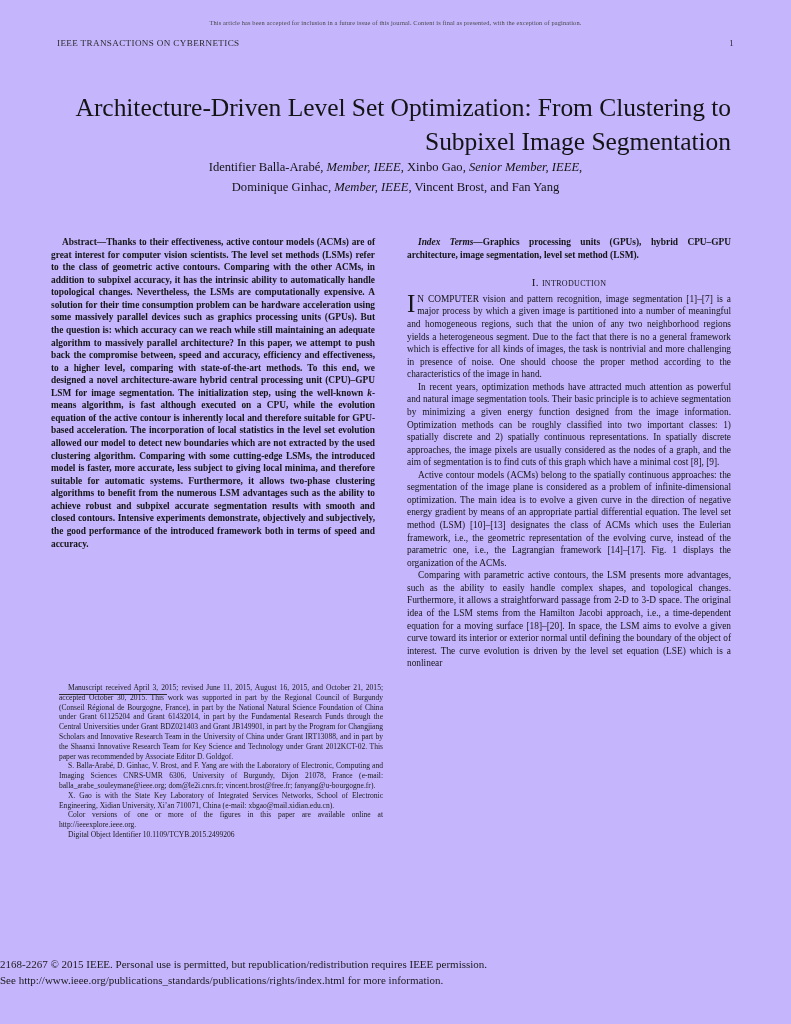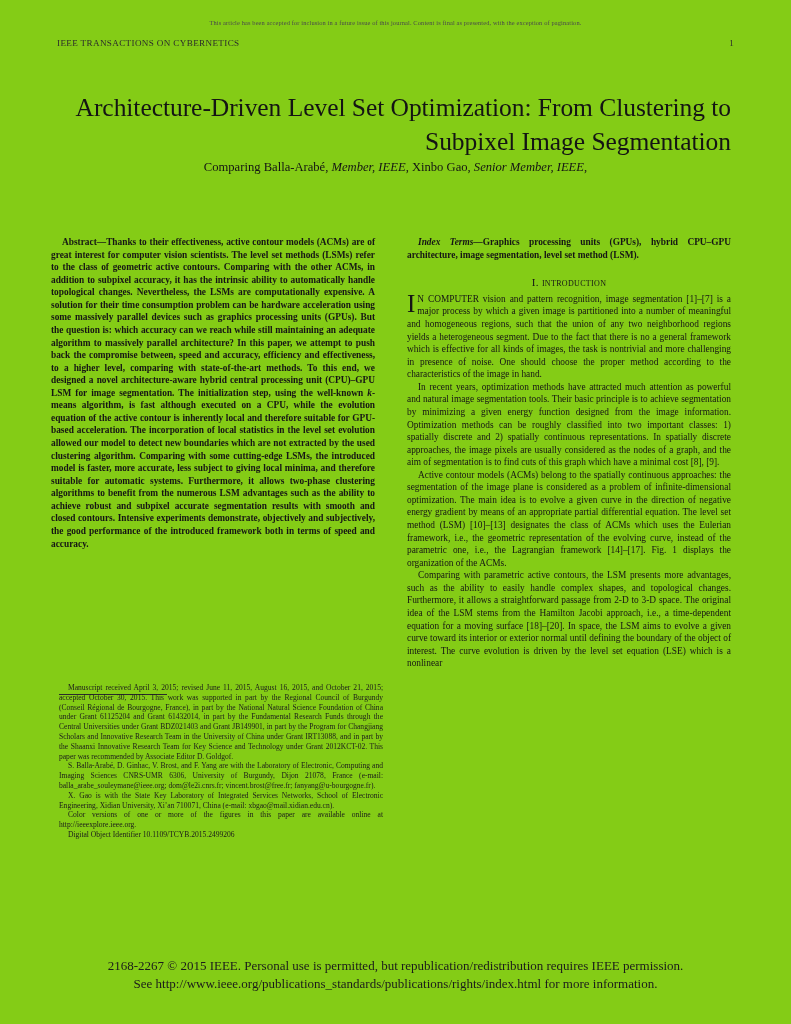--- a/index.html
+++ b/index.html
@@ -9,21 +9,21 @@
   }
   body {
     font-family: "Liberation Serif", "DejaVu Serif", serif;
     color: #1a1a1a;
   }
   .page {
     position: relative;
     width: 791px;
     height: 1024px;
     margin: 0 auto;
-    background: #84cc16;
+    background: #c4b5fd;
     overflow: hidden;
     box-sizing: border-box;
   }
 
   
   .preprint-banner {
     position: absolute;
     top: 19px;
     left: 0;
     width: 791px;
@@ -148,42 +148,42 @@
     color: #1b1b1b;
   }
   .footnotes p { margin: 0; text-indent: 9px; }
 
   
   .copyright {
     position: absolute;
     top: 957px;
     left: 0;
     width: 791px;
-    text-align: center;
-    font-size: 13px;
+    font-size: 11px;
     line-height: 1.42;
     color: #1b1b1b;
   }
 </style>
 </head>
 <body>
 
 <div class="page">
 
   <div class="preprint-banner">This article has been accepted for inclusion in a future issue of this journal. Content is final as presented, with the exception of pagination.</div>
 
   <div class="running-head">
     <span class="journal">IEEE TRANSACTIONS ON CYBERNETICS</span>
     <span class="pageno">1</span>
   </div>
 
   <h1 class="title">Architecture-Driven Level Set Optimization: From Clustering to Subpixel Image Segmentation</h1>
 
   <div class="authors">
-    <span><span>Comparing Balla-Arabé, </span><em>Member, IEEE</em><span>, Xinbo Gao, </span><em>Senior Member, IEEE</em><span>,</span></span><br>
+    <span><span>Identifier Balla-Arabé, </span><em>Member, IEEE</em><span>, Xinbo Gao, </span><em>Senior Member, IEEE</em><span>,</span></span><br>
+    <span><span>Dominique Ginhac, </span><em>Member, IEEE</em><span>, Vincent Brost, and Fan Yang</span></span>
   </div>
 
   <div class="col col-left">
     <p class="abstract-body indent"><span class="lead-it">Abstract</span><span class="abstract-lead">—</span><span>Thanks to their effectiveness, active contour models (ACMs) are of great interest for computer vision scientists. The level set methods (LSMs) refer to the class of geometric active contours. Comparing with the other ACMs, in addition to subpixel accuracy, it has the intrinsic ability to automatically handle topological changes. Nevertheless, the LSMs are computationally expensive. A solution for their time consumption problem can be hardware acceleration using some massively parallel devices such as graphics processing units (GPUs). But the question is: which accuracy can we reach while still maintaining an adequate algorithm to massively parallel architecture? In this paper, we attempt to push back the compromise between, speed and accuracy, efficiency and effectiveness, to a higher level, comparing with state-of-the-art methods. To this end, we designed a novel architecture-aware hybrid central processing unit (CPU)–GPU LSM for image segmentation. The initialization step, using the well-known </span><span class="it">k</span><span>-means algorithm, is fast although executed on a CPU, while the evolution equation of the active contour is inherently local and therefore suitable for GPU-based acceleration. The incorporation of local statistics in the level set evolution allowed our model to detect new boundaries which are not extracted by the used clustering algorithm. Comparing with some cutting-edge LSMs, the introduced model is faster, more accurate, less subject to giving local minima, and therefore suitable for automatic systems. Furthermore, it allows two-phase clustering algorithms to benefit from the numerous LSM advantages such as the ability to achieve robust and subpixel accurate segmentation results with smooth and closed contours. Intensive experiments demonstrate, objectively and subjectively, the good performance of the introduced framework both in terms of speed and accuracy.</span></p>
   </div>
 
   <div class="col col-right">
     <p class="index-terms indent"><span class="lead-it">Index Terms</span><span>—</span><span>Graphics processing units (GPUs), hybrid CPU–GPU architecture, image segmentation, level set method (LSM).</span></p>
 
     <div class="section-heading">

